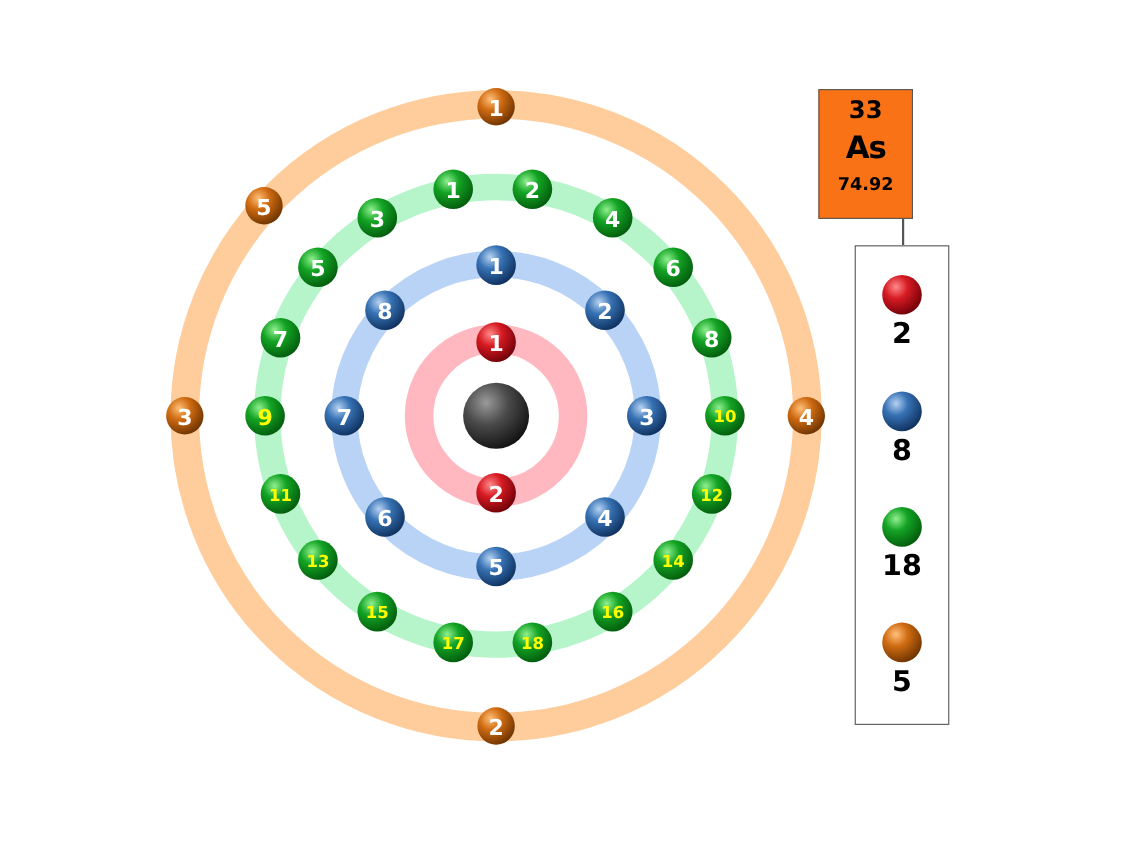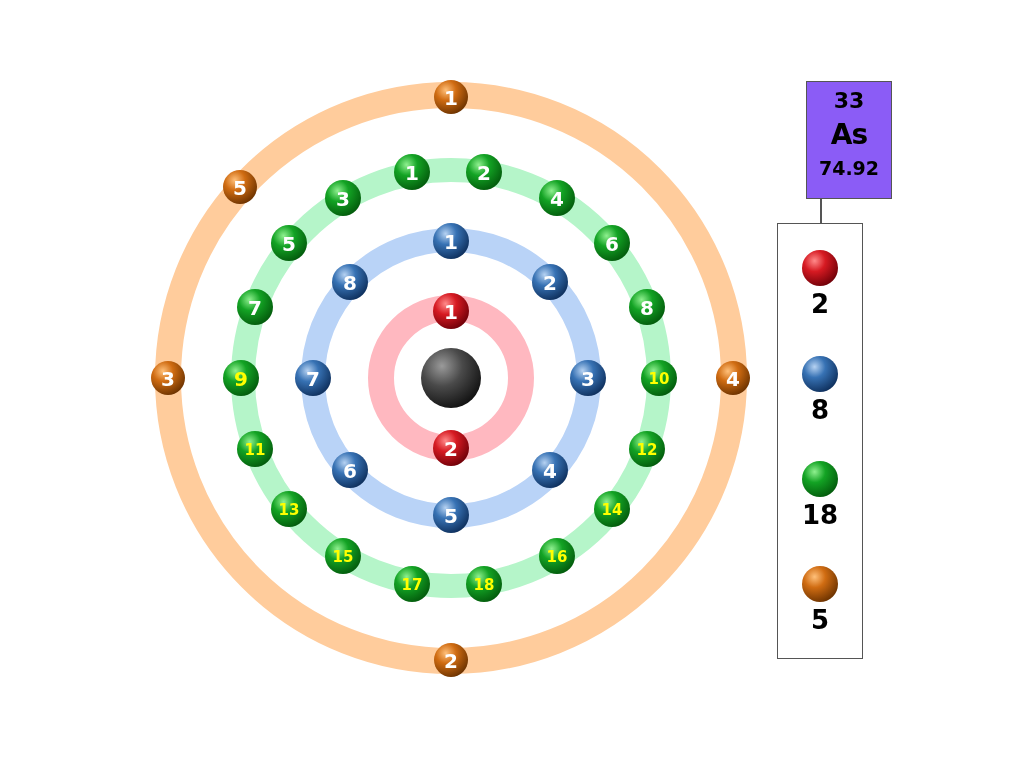--- a/index.html
+++ b/index.html
@@ -1,22 +1,22 @@
 <!DOCTYPE html>
 <html><head>
   <meta charset="utf-8">
   <style>
     html, body { margin: 0; padding: 0; background: #ffffff; }
     body { width: 1024px; height: 768px; position: relative; overflow: hidden; font-family: "DejaVu Sans", sans-serif; }
     #diagram { position: absolute; left: 0; top: 0; width: 1024px; height: 768px; }
     .num { font-family: "DejaVu Sans", sans-serif; font-weight: bold; text-anchor: middle; dominant-baseline: central; }
-    .info-box { position: absolute; left: 806px; top: 81px; width: 86px; height: 118px; border: 1.5px solid #555; background: #8b5cf6; box-sizing: border-box; text-align: center; }
+    .info-box { position: absolute; left: 744px; top: 81px; width: 86px; height: 118px; border: 1.5px solid #555; background: #f97316; box-sizing: border-box; text-align: center; }
     .info-box .z { font-family: "DejaVu Sans", sans-serif; font-weight: bold; font-size: 22px; margin-top: 6px; line-height: 26px; color: #000; }
     .info-box .sym { font-family: "DejaVu Sans", sans-serif; font-weight: bold; font-size: 28px; line-height: 42px; color: #000; letter-spacing: -1px; }
-    .info-box .mass { font-family: "DejaVu Sans", sans-serif; font-weight: bold; font-size: 19px; line-height: 24px; color: #000; }
+    .info-box .mass { font-family: "DejaVu Sans", sans-serif; font-weight: bold; font-size: 16px; line-height: 24px; color: #000; }
     .connector { position: absolute; left: 820px; top: 199px; width: 2px; height: 24px; background: #555; }
     .legend-box { position: absolute; left: 777px; top: 223px; width: 86px; height: 436px; border: 1.5px solid #555; background: #fff; box-sizing: border-box; }
     .legend-item { position: absolute; left: 0; width: 100%; text-align: center; }
     .legend-item svg { display: block; margin: 0 auto; }
     .legend-count { font-family: "DejaVu Sans", sans-serif; font-weight: bold; font-size: 26px; line-height: 28px; color: #000; margin-top: 2px; }
   </style>
 </head>
 <body>
 
 <svg id="diagram" width="1024" height="768" viewBox="0 0 1024 768" xmlns="http://www.w3.org/2000/svg">

